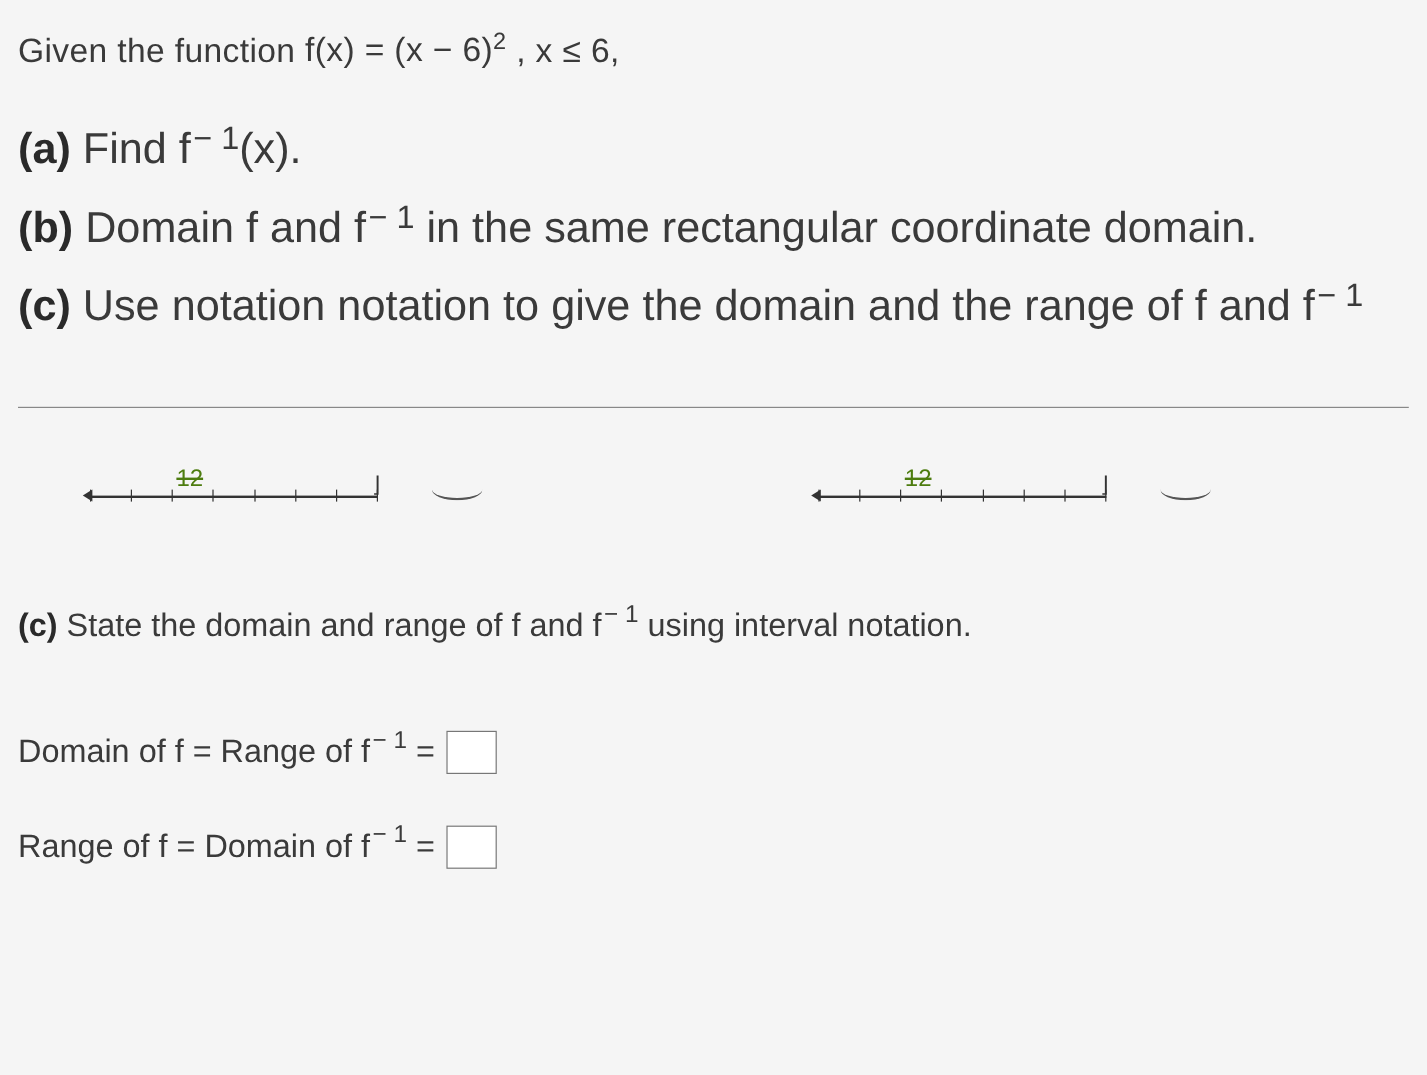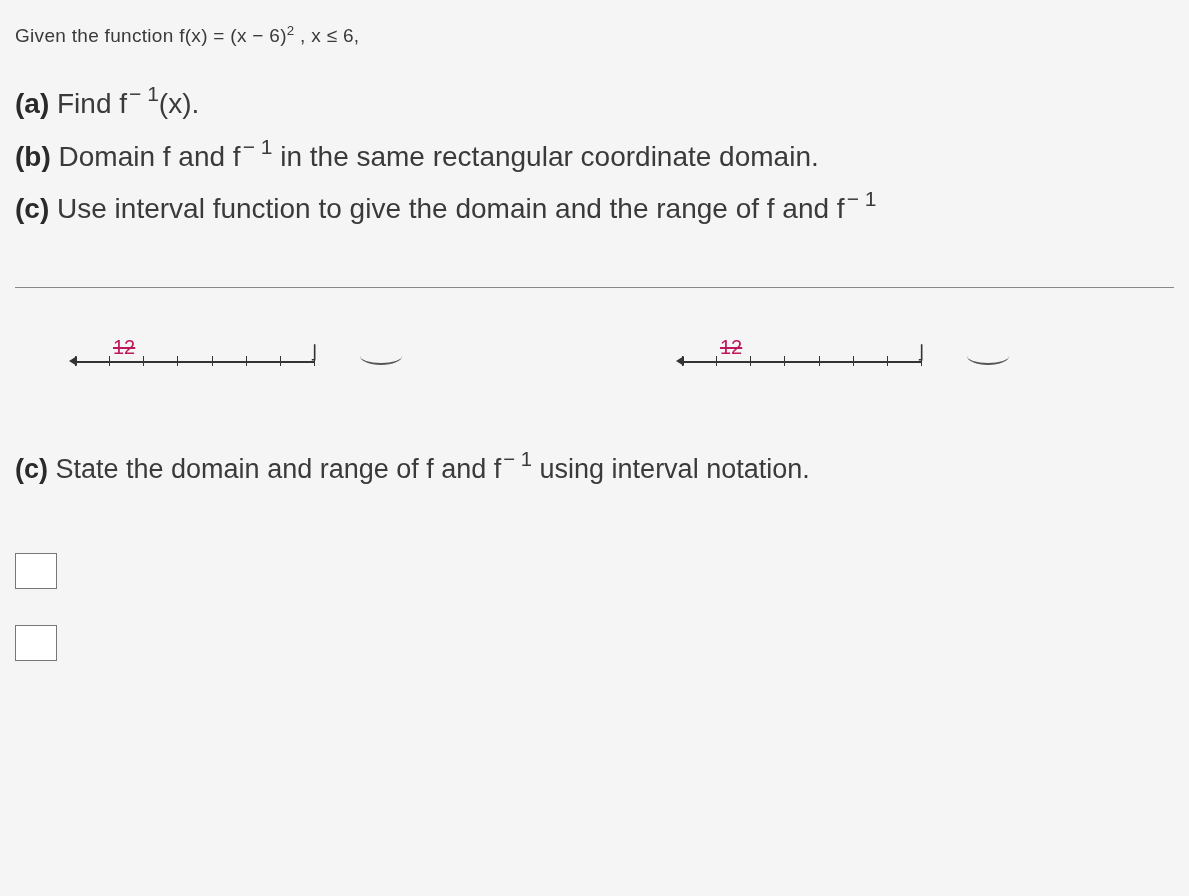--- a/index.html
+++ b/index.html
@@ -13,26 +13,26 @@
       width: 1189px;
       height: 896px;
       padding: 20px 15px;
       color: #3a3a3a;
       font-size: 26px;
       line-height: 1.6;
       position: relative;
     }
     .problem-intro {
       margin-bottom: 30px;
-      font-size: 19px;
+      font-size: 28px;
       letter-spacing: 0.3px;
     }
     .part {
       margin-bottom: 8px;
-      font-size: 28px;
+      font-size: 36px;
     }
     .part-label {
       font-weight: bold;
       color: #2a2a2a;
     }
     .neg1 {
       position: relative;
       top: -12px;
       font-size: 0.75em;
       margin-left: 2px;
@@ -84,24 +84,24 @@
       display: flex;
       justify-content: space-between;
     }
     .tick {
       width: 1px;
       height: 10px;
       background: #333;
     }
     .tick-label {
       position: absolute;
-      left: 38px;
+      left: 72px;
       bottom: -2px;
       font-size: 20px;
-      color: #be185d;
+      color: #4d7c0f;
       text-decoration: line-through;
     }
     .curve-mark {
       width: 42px;
       height: 18px;
       border: 2px solid #555;
       border-top: none;
       border-left: none;
       border-right: none;
       border-radius: 0 0 50% 50%;
@@ -145,21 +145,21 @@
 
 <div class="part">
   <span class="part-label">(a)</span><span> Find f</span><span class="neg1">− 1</span><span>(x).</span>
 </div>
 
 <div class="part">
   <span class="part-label">(b)</span><span> Domain f and f</span><span class="neg1">− 1</span><span> in the same rectangular coordinate domain.</span>
 </div>
 
 <div class="part" style="position:relative;">
-  <span class="part-label">(c)</span><span> Use interval function to give the domain and the range of f and f</span><span class="neg1">− 1</span><span></span>
+  <span class="part-label">(c)</span><span> Use notation notation to give the domain and the range of f and f</span><span class="neg1">− 1</span><span></span>
 </div>
 
 <hr class="divider">
 
 <div class="number-lines">
   <div class="number-line">
     <div class="tick-line">
       <div class="arrow-left"></div>
       <div class="ticks">
         <div class="tick"></div>
@@ -195,18 +195,24 @@
     </div>
     <div class="curve-mark"></div>
   </div>
 </div>
 
 <div class="part-c-detail">
   <span class="part-label">(c)</span><span> State the domain and range of f and f</span><span class="neg1">− 1</span><span> using interval notation.</span>
 </div>
 
 <div class="answer-line">
+  <span>
+    <span>Domain of f = Range of f</span><span class="neg1">− 1</span><span> = </span>
+  </span>
   <span class="answer-box"></span>
 </div>
 
 <div class="answer-line">
+  <span>
+    <span>Range of f = Domain of f</span><span class="neg1">− 1</span><span> = </span>
+  </span>
   <span class="answer-box"></span>
 </div>
 
 </body></html>

